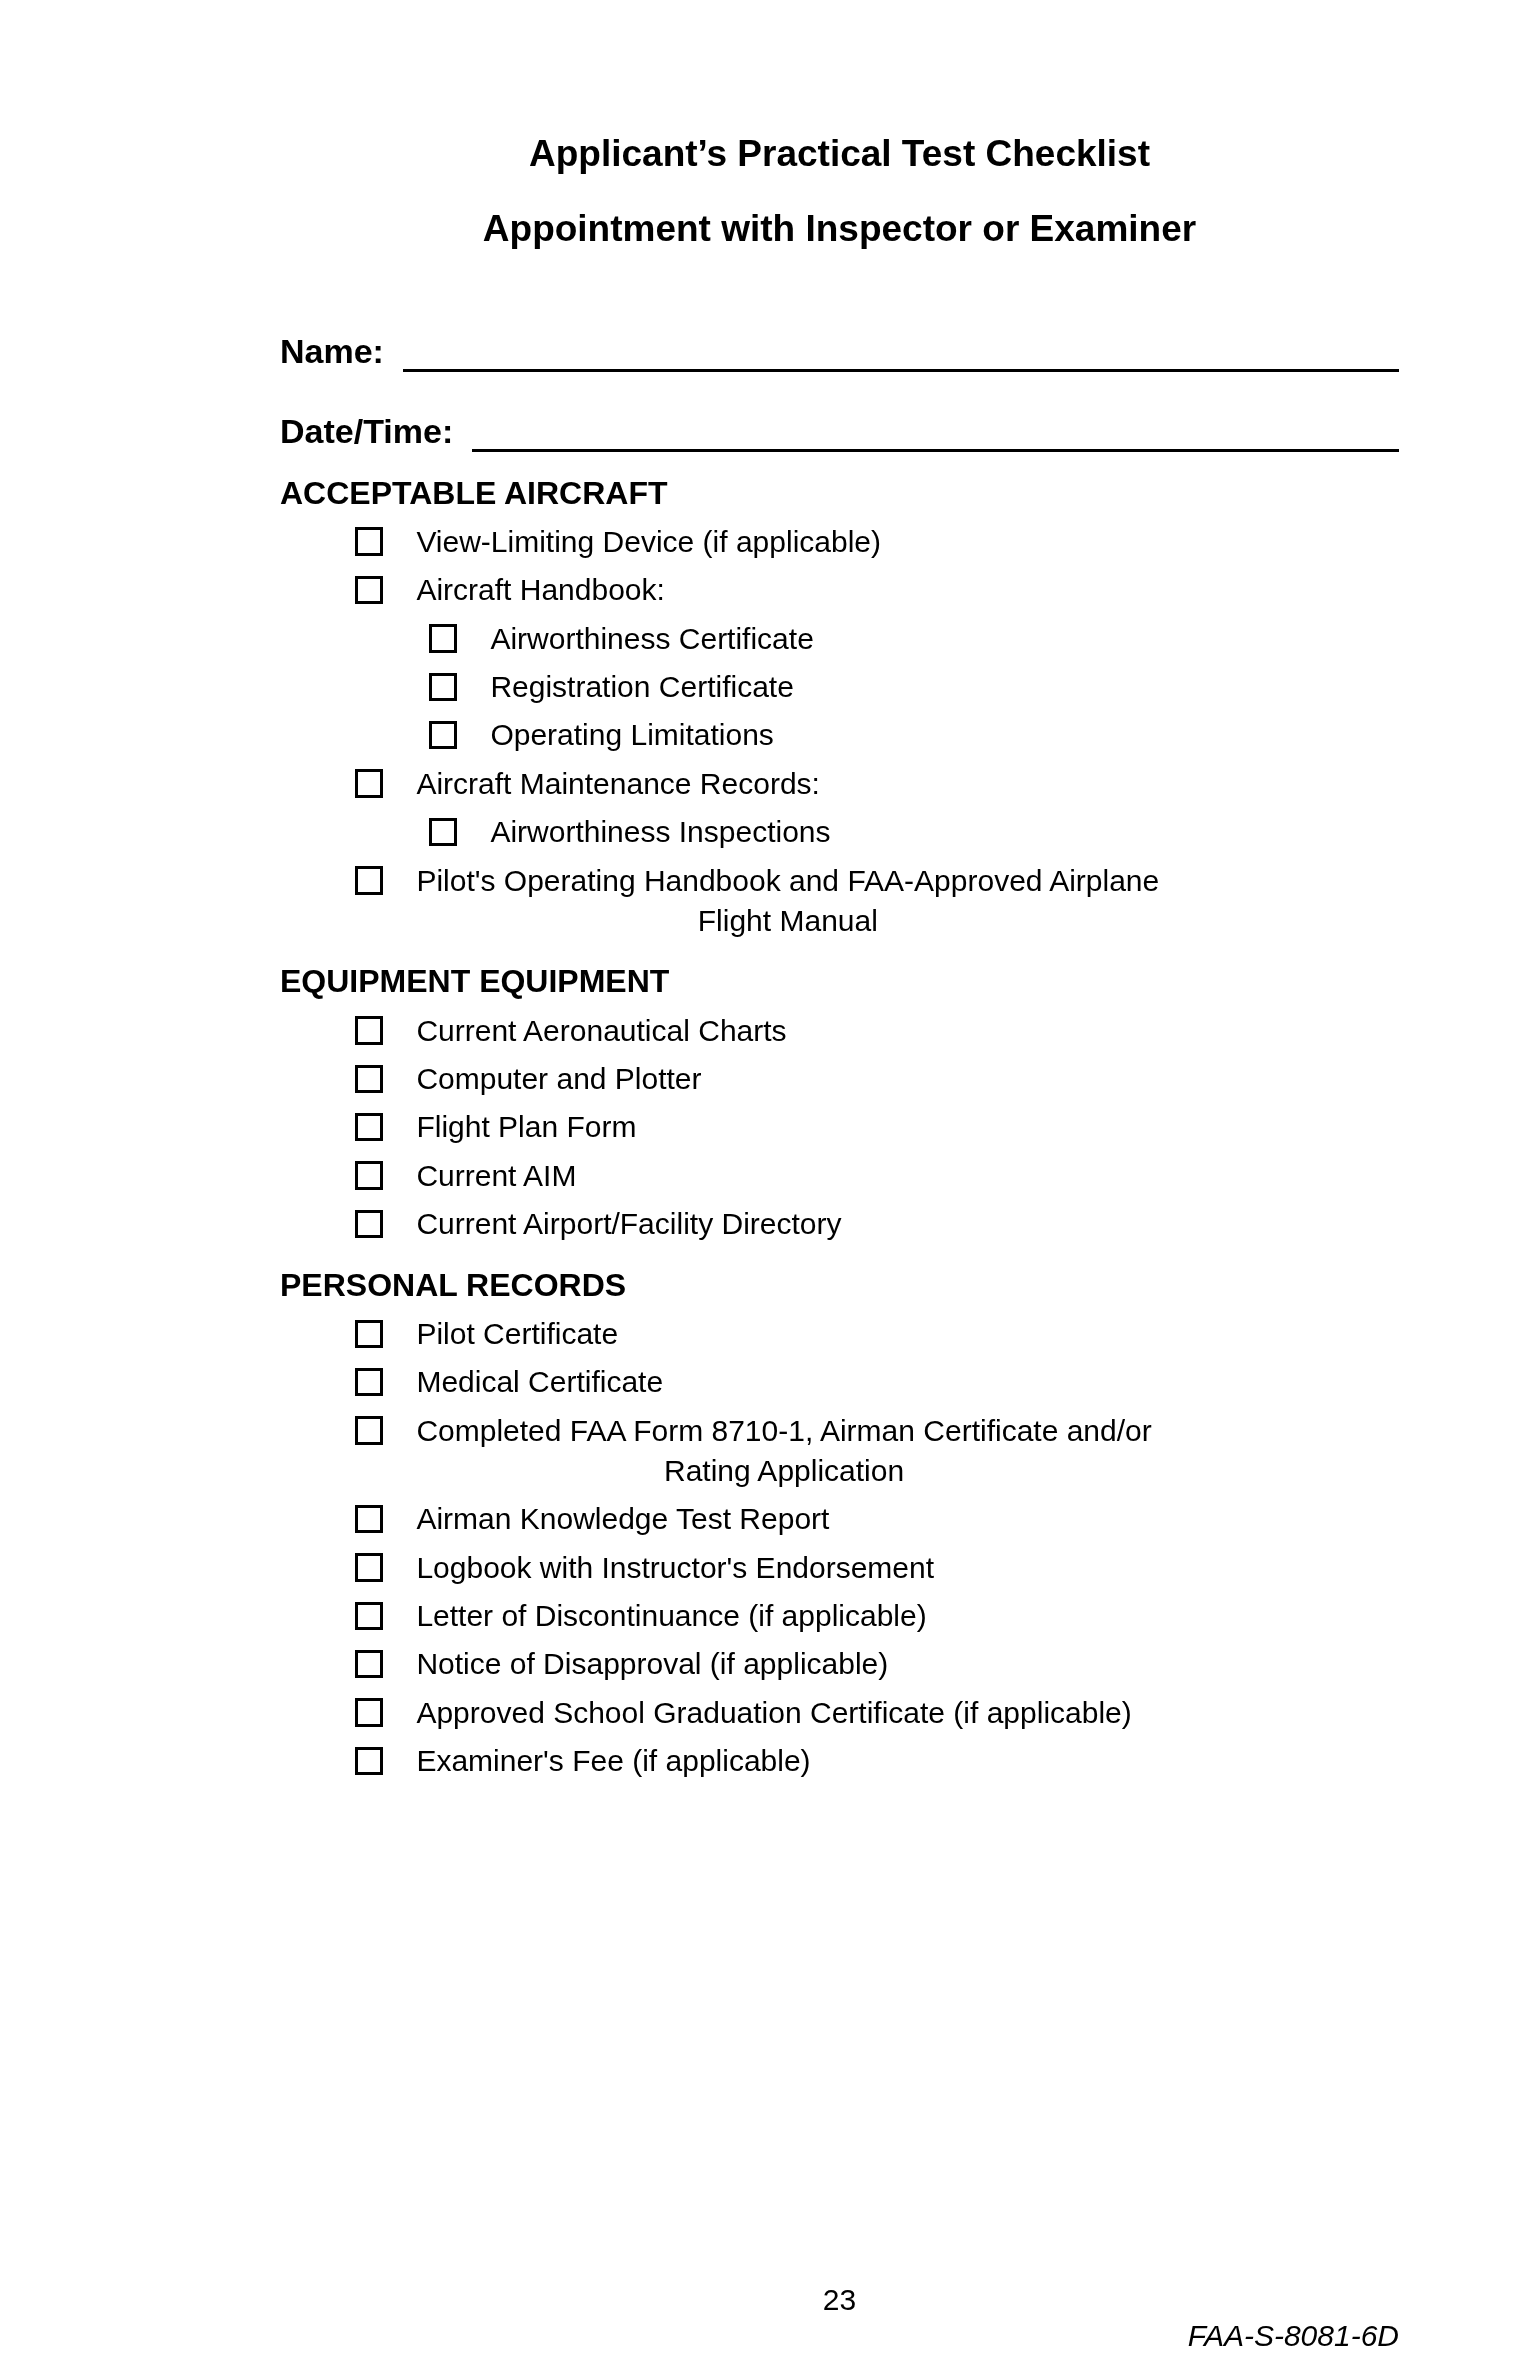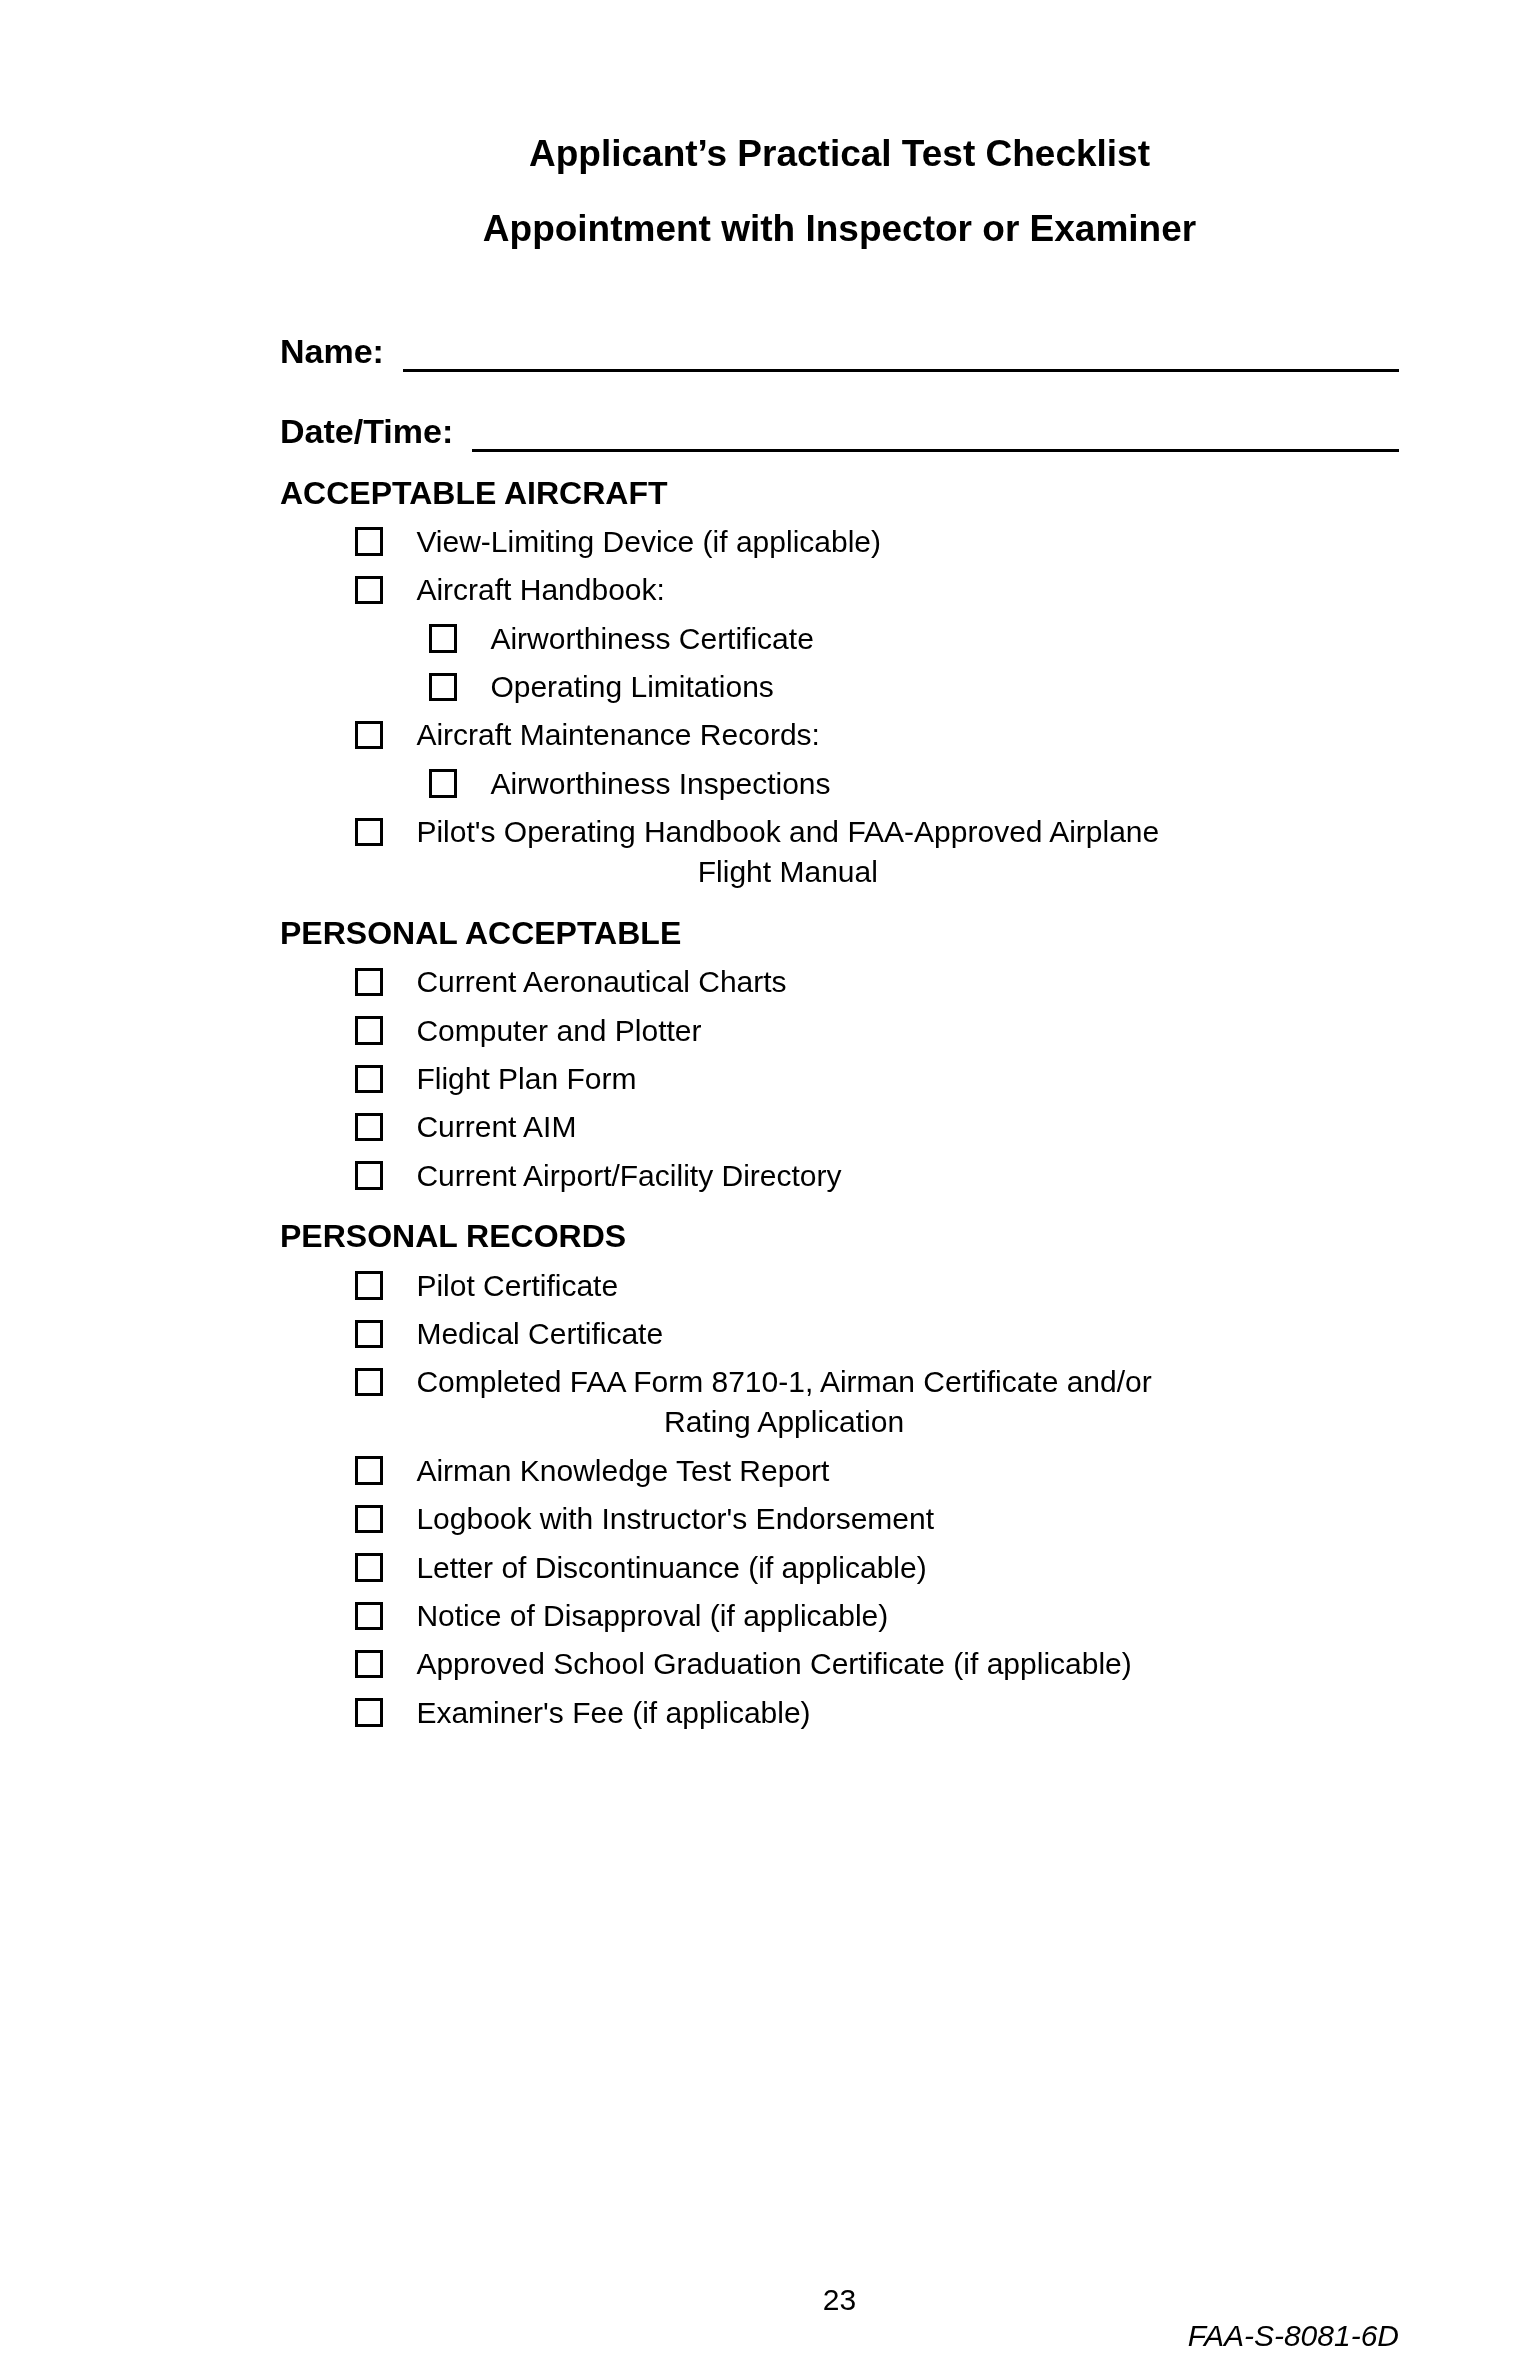--- a/index.html
+++ b/index.html
@@ -127,38 +127,42 @@
           <div class="item l1">
             <span class="checkbox"></span>
             <span class="item-text">Aircraft Handbook:</span>
           </div>
           <div class="item l2">
             <span class="checkbox"></span>
             <span class="item-text">Airworthiness Certificate</span>
           </div>
           <div class="item l2">
             <span class="checkbox"></span>
+            <span class="item-text">Registration Certificate</span>
+          </div>
+          <div class="item l2">
+            <span class="checkbox"></span>
             <span class="item-text">Operating Limitations</span>
           </div>
           <div class="item l1">
             <span class="checkbox"></span>
             <span class="item-text">Aircraft Maintenance Records:</span>
           </div>
           <div class="item l2">
             <span class="checkbox"></span>
             <span class="item-text">Airworthiness Inspections</span>
           </div>
           <div class="item l1">
             <span class="checkbox"></span>
             <span class="item-text">Pilot's Operating Handbook and FAA-Approved Airplane
 Flight Manual</span>
           </div>
         </div>
         <div class="section">
-          <div class="section-heading">PERSONAL ACCEPTABLE</div>
+          <div class="section-heading">EQUIPMENT EQUIPMENT</div>
           <div class="item l1">
             <span class="checkbox"></span>
             <span class="item-text">Current Aeronautical Charts</span>
           </div>
           <div class="item l1">
             <span class="checkbox"></span>
             <span class="item-text">Computer and Plotter</span>
           </div>
           <div class="item l1">
             <span class="checkbox"></span>

